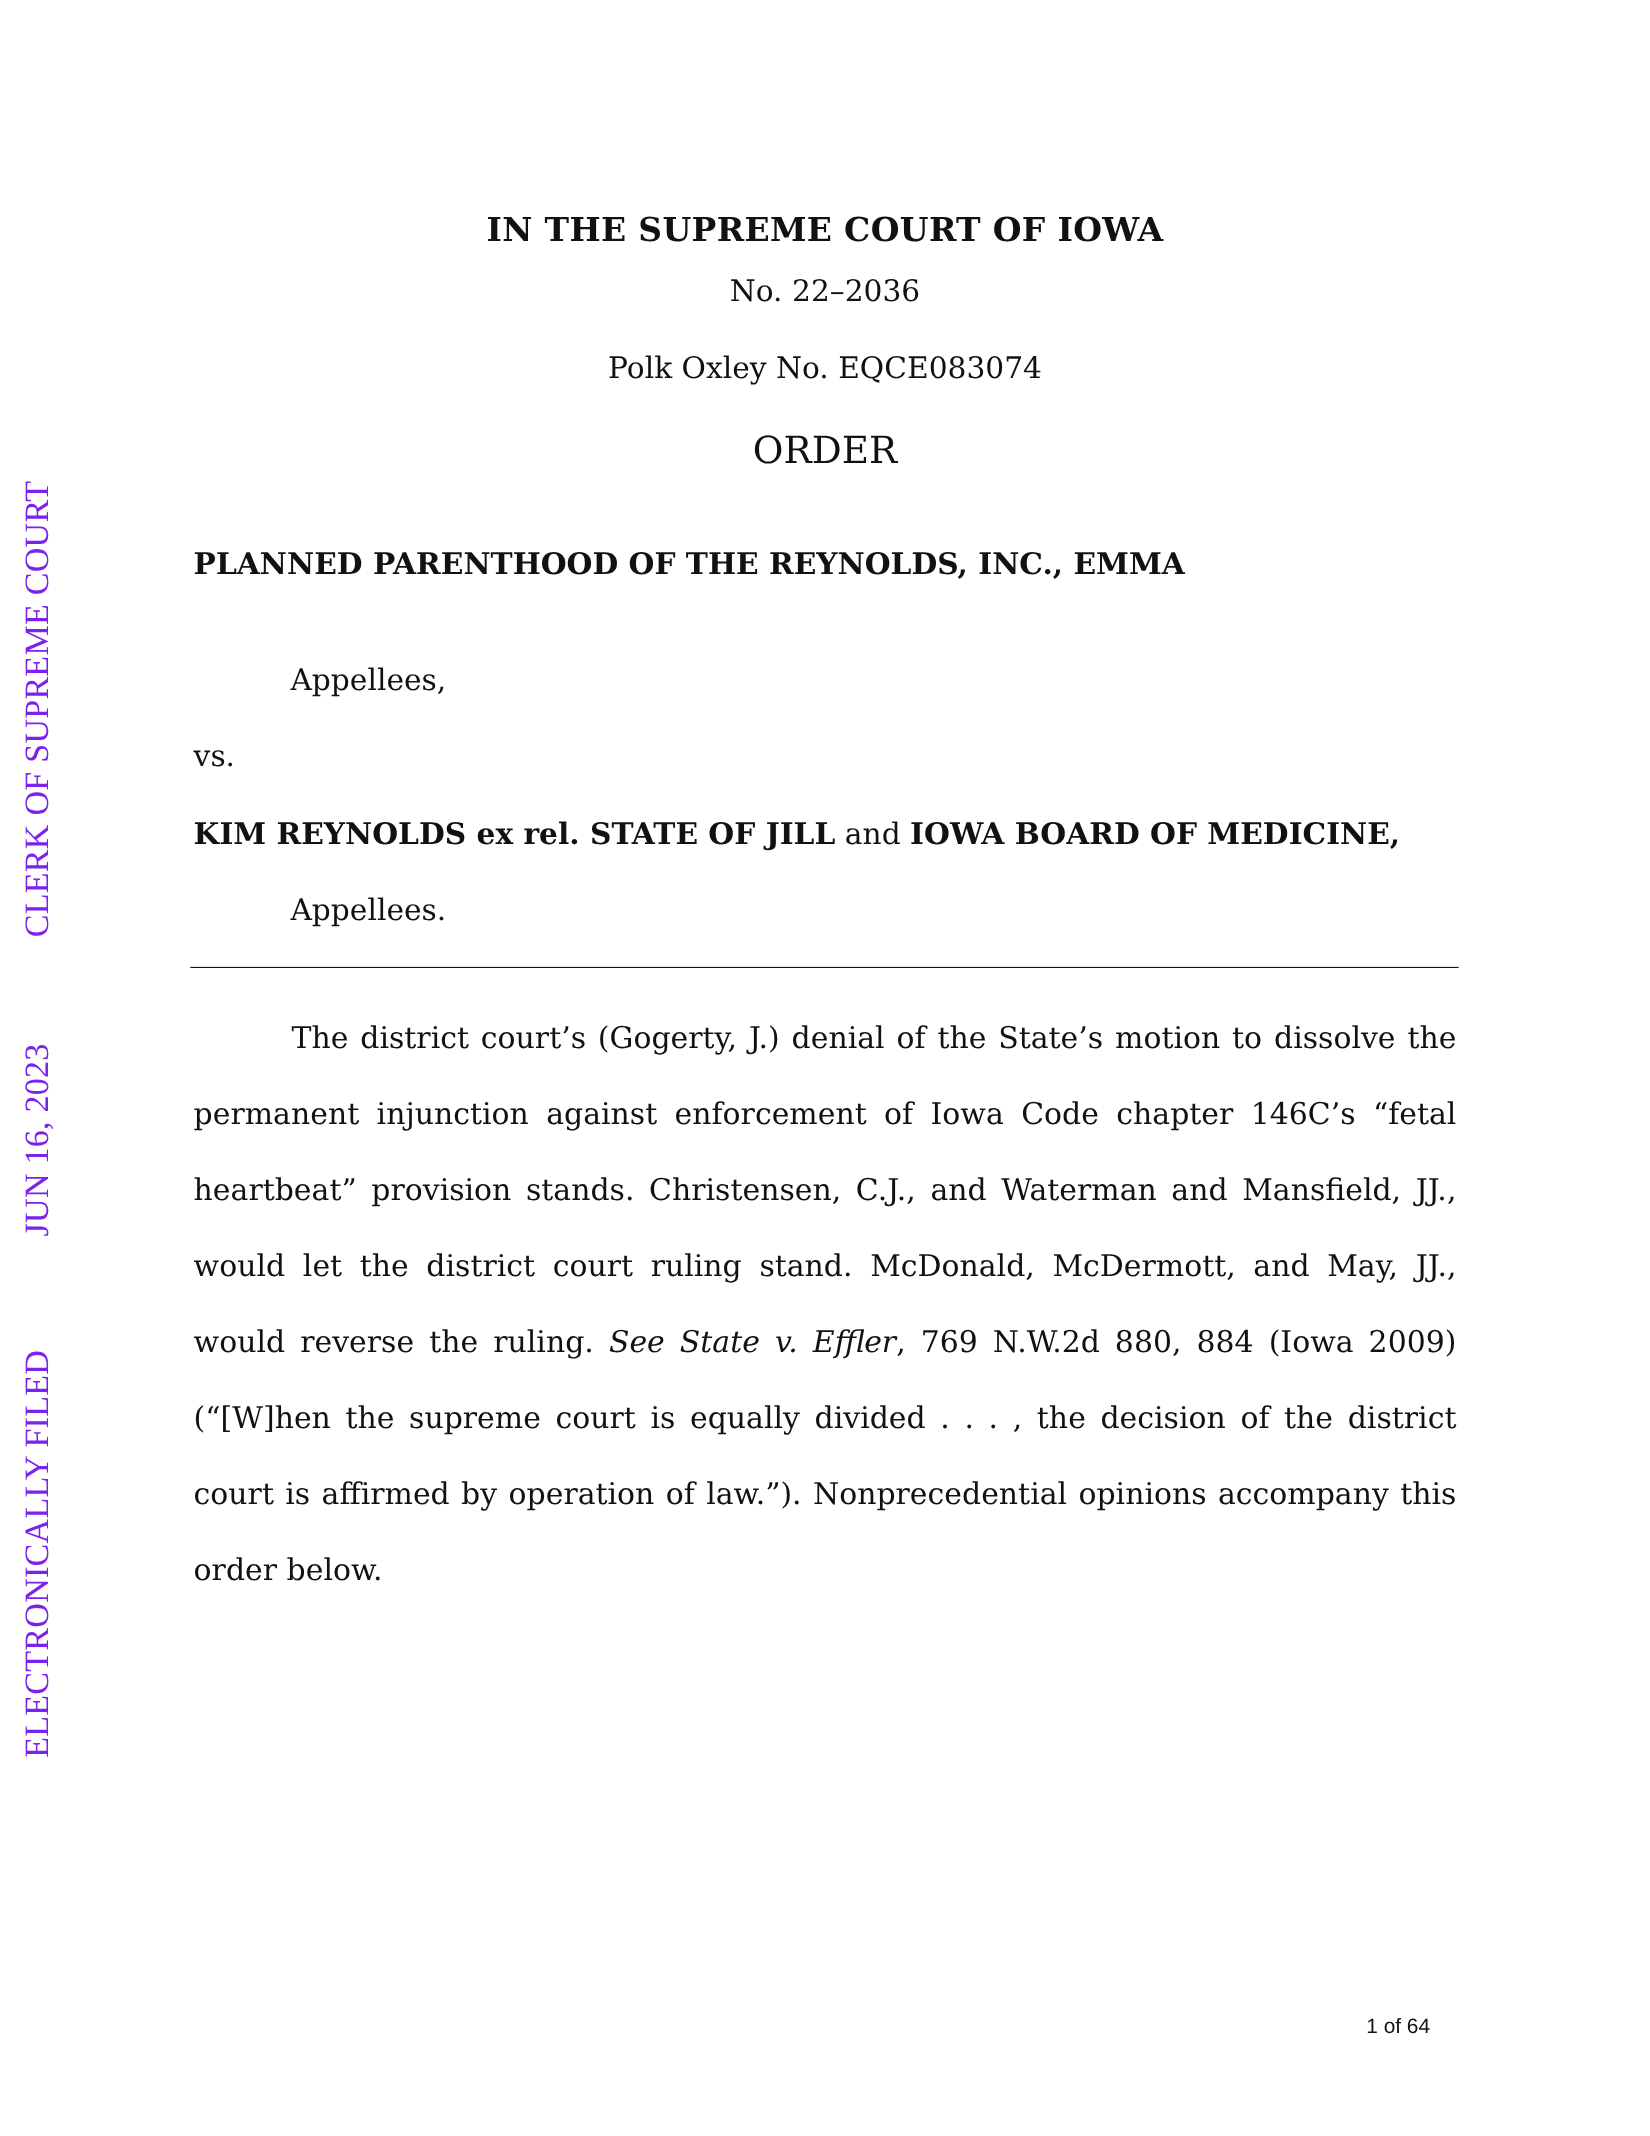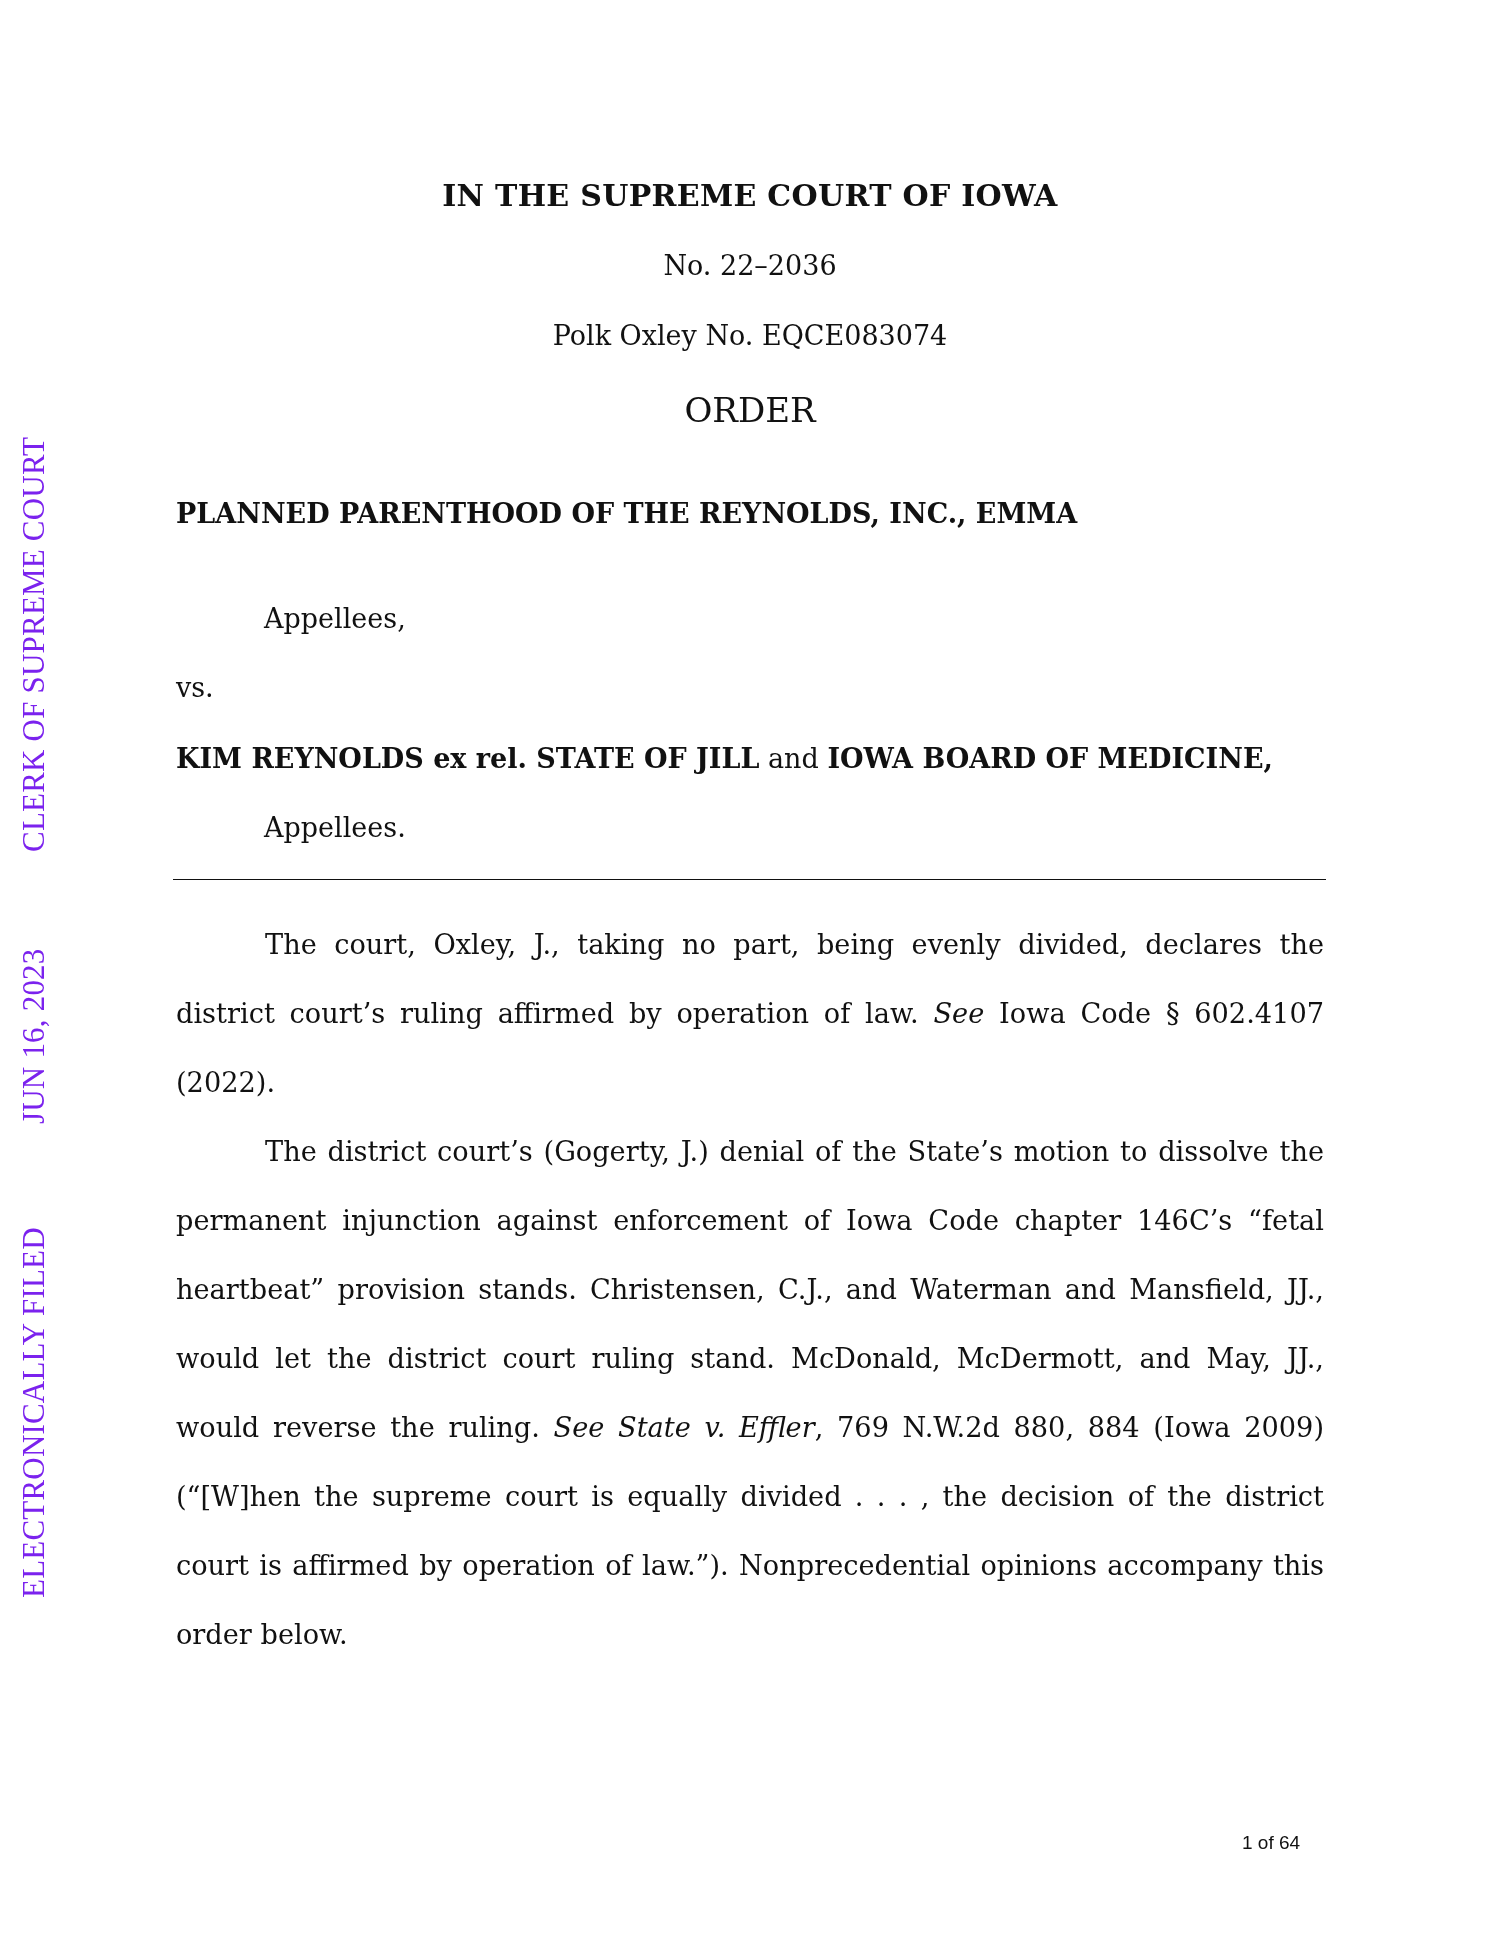--- a/index.html
+++ b/index.html
@@ -6,21 +6,21 @@
   body { width:1500px; height:1942px; position:relative; overflow:hidden;
          font-family:"DejaVu Serif", "Liberation Serif", serif; color:#111; }
 
   .stamp { position:absolute; left:0; top:0; width:70px; height:1942px; }
   .stamp-seg { position:absolute; color:#7b22ee;
                font-family:"Liberation Serif", serif; font-size:31px;
                white-space:nowrap; transform-origin:0 0; transform:rotate(-90deg);
                line-height:1; letter-spacing:0.2px; }
 
   .center-line { position:absolute; left:0; width:1500px; text-align:center; }
-  .court-title { top:178px; font-weight:bold; font-size:30px; letter-spacing:0.3px; }
+  .court-title { top:192px; font-weight:bold; font-size:30px; letter-spacing:0.3px; }
   .docket { top:250px; font-size:27px; }
   .county { top:320px; font-size:27px; }
   .order-title { top:390px; font-size:34px; }
 
   .block { position:absolute; left:176px; width:1150px; font-size:27px; }
   .parties { top:495px; line-height:38px; }
   .bold { font-weight:bold; }
   .role { position:absolute; left:264px; font-size:27px; }
   .appellees { top:603px; }
   .vs { top:672px; }
@@ -58,17 +58,16 @@
 <div class="role appellees">Appellees,</div>
 <div class="block vs">vs.</div>
 <div class="block respondents">
   <span class="bold">KIM REYNOLDS ex rel. STATE OF JILL</span><span style="white-space:pre"> and </span><span class="bold">IOWA BOARD OF MEDICINE,</span>
 </div>
 <div class="role appellants">Appellees.</div>
 
 <div class="rule"></div>
 
 <div class="body">
-  <p><span style="white-space:pre-wrap">The court, Oxley, J., taking no part, being evenly divided, declares the district court’s ruling affirmed by operation of law. </span><em>See</em><span style="white-space:pre-wrap"> Iowa Code § 602.4107 (2022).</span></p>
   <p><span style="white-space:pre-wrap">The district court’s (Gogerty, J.) denial of the State’s motion to dissolve the permanent injunction against enforcement of Iowa Code chapter 146C’s “fetal heartbeat” provision stands. Christensen, C.J., and Waterman and Mansfield, JJ., would let the district court ruling stand. McDonald, McDermott, and May, JJ., would reverse the ruling. </span><em>See State v. Effler</em><span style="white-space:pre-wrap">, 769 N.W.2d 880, 884 (Iowa 2009) (“[W]hen the supreme court is equally divided . . . , the decision of the district court is affirmed by operation of law.”). Nonprecedential opinions accompany this order below.</span></p>
 </div>
 
 <div class="page-num">1 of 64</div>
 
 </body></html>

